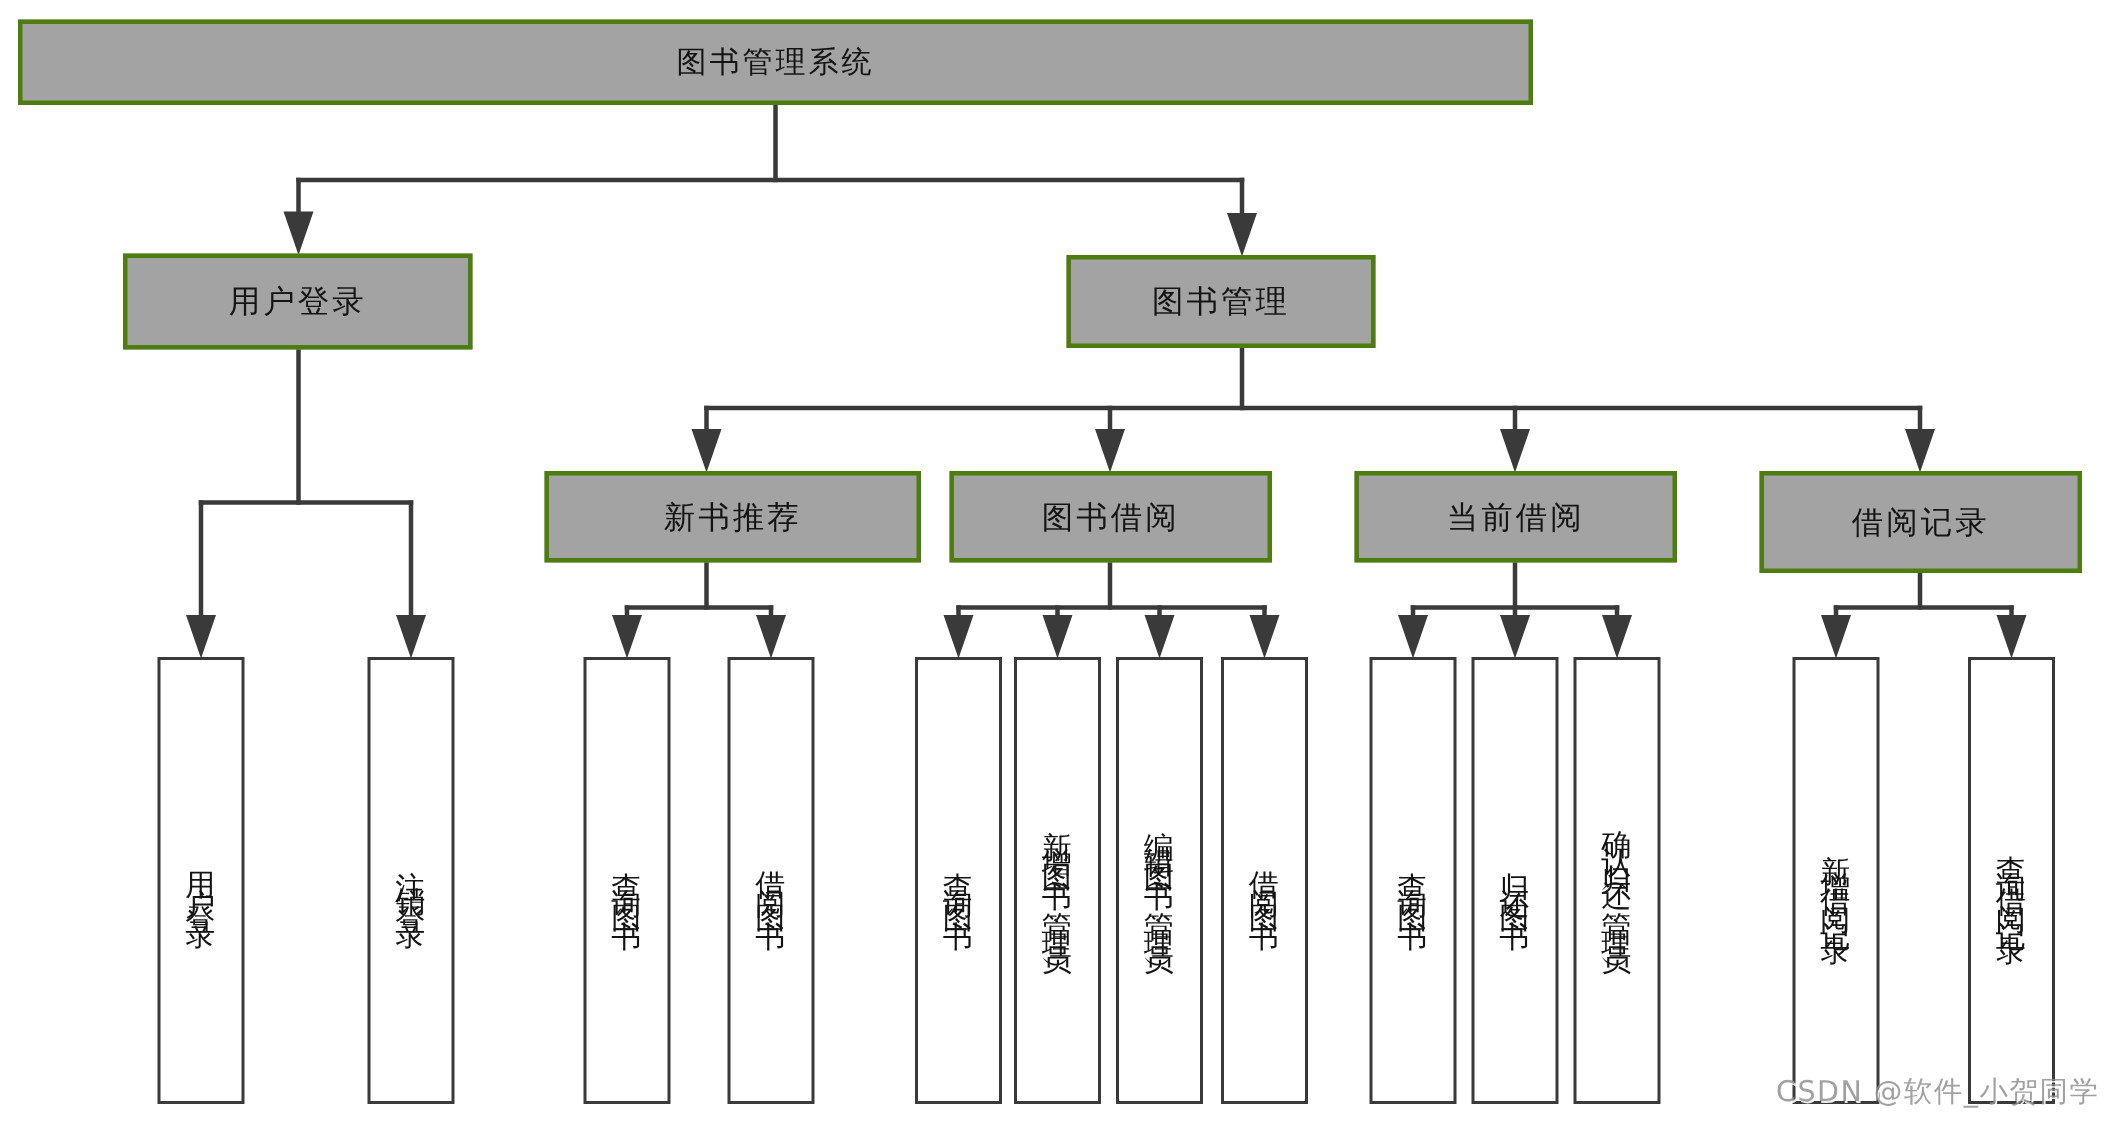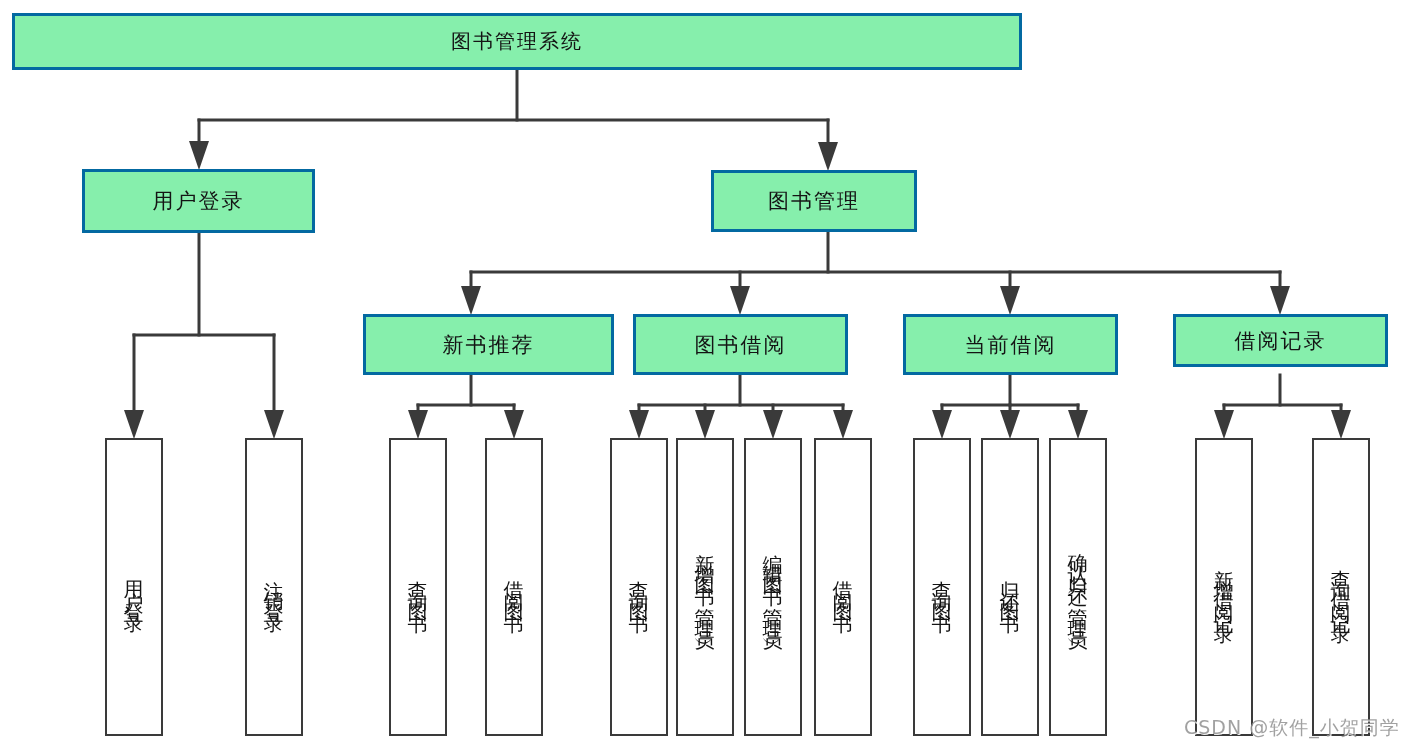--- a/index.html
+++ b/index.html
@@ -2,22 +2,22 @@
 <html><head>
 <meta charset="utf-8">
 <style>
   html,body { margin:0; padding:0; background:#ffffff; }
   .canvas {
     position:relative; width:1405px; height:747px; background:#ffffff;
     font-family:"DejaVu Sans", sans-serif; overflow:hidden;
   }
   svg.connectors { position:absolute; left:0; top:0; z-index:1; pointer-events:none; }
   .hbox {
-    position:absolute; box-sizing:border-box; background:#86efac;
-    border:3px solid #0369a1; display:flex; align-items:center; justify-content:center;
+    position:absolute; box-sizing:border-box; background:#a3a3a3;
+    border:3px solid #4d7c0f; display:flex; align-items:center; justify-content:center;
     font-size:21px; letter-spacing:2px; color:#141414; z-index:2; white-space:nowrap;
   }
   .hbox.root { font-size:20px; }
   .vbox {
     position:absolute; box-sizing:border-box; background:#ffffff;
     border:2.5px solid #3a3a3a; display:flex; align-items:center; justify-content:center;
     z-index:2; top:438px; width:58px; height:298px;
   }
   .vbox span {
     writing-mode:vertical-rl; font-size:20px; letter-spacing:11px;
@@ -90,21 +90,21 @@
     </svg>
 
   <div class="hbox root" style="left:12px; top:13px; width:1010px; height:57px;">图书管理系统</div>
 
   <div class="hbox" style="left:82px; top:169px; width:233px; height:64px;">用户登录</div>
   <div class="hbox" style="left:711px; top:170px; width:206px; height:62px;">图书管理</div>
 
   <div class="hbox" style="left:363px; top:314px; width:251px; height:61px;">新书推荐</div>
   <div class="hbox" style="left:633px; top:314px; width:215px; height:61px;">图书借阅</div>
   <div class="hbox" style="left:903px; top:314px; width:215px; height:61px;">当前借阅</div>
-  <div class="hbox" style="left:1173px; top:314px; width:215px; height:53px;">借阅记录</div>
+  <div class="hbox" style="left:1173px; top:314px; width:215px; height:68px;">借阅记录</div>
 
   <div class="vbox" style="left:105px;">
     <span>用户登录</span>
   </div>
   <div class="vbox" style="left:245px;">
     <span>注销登录</span>
   </div>
 
   <div class="vbox" style="left:389px;">
     <span>查询图书</span>

